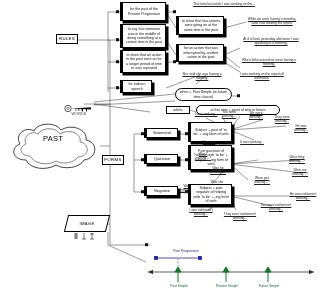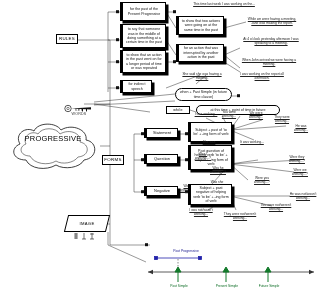--- a/index.html
+++ b/index.html
@@ -184,21 +184,21 @@
   <div class="node cloud">
     <svg viewBox="0 0 94 52" width="94" height="52">
       <path d="M20 40 C6 40 4 28 14 24 C8 14 20 6 28 11 C32 2 50 2 55 10
                C66 3 82 10 80 20 C92 22 92 38 78 40 C74 48 58 50 50 45
                C40 51 24 49 20 40 Z" fill="#ffffff" stroke="#111" stroke-width="0.8"></path>
       <path d="M24 36 C14 36 12 27 20 24 C16 16 26 10 32 14 C36 7 50 7 54 14
                C64 8 76 14 74 22 C84 24 84 36 72 37 C68 43 56 45 50 41
                C42 46 28 44 24 36 Z" fill="none" stroke="#111" stroke-width="0.5"></path>
     </svg>
     <div class="label">
-      <div>PROGRESSIVE</div>
+      <div>PAST</div>
     </div>
   </div>
 
   <div class="node tag" style="left:56px;top:34px;width:22px;height:10px;">
     <span>RULES</span>
   </div>
 
   <div class="node sbox left-bar" style="left:120px;top:2px;width:46px;height:19px;">
     <span>for the past of the Present Progressive</span>
   </div>

